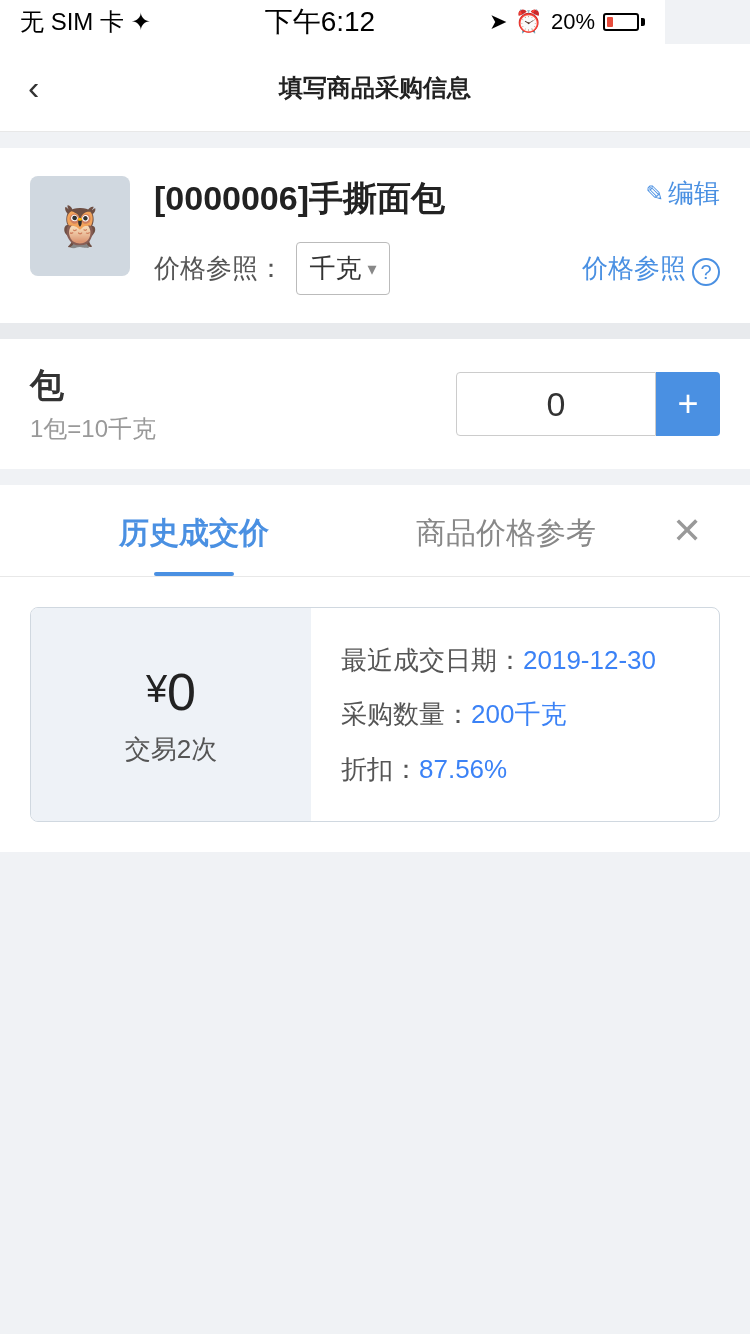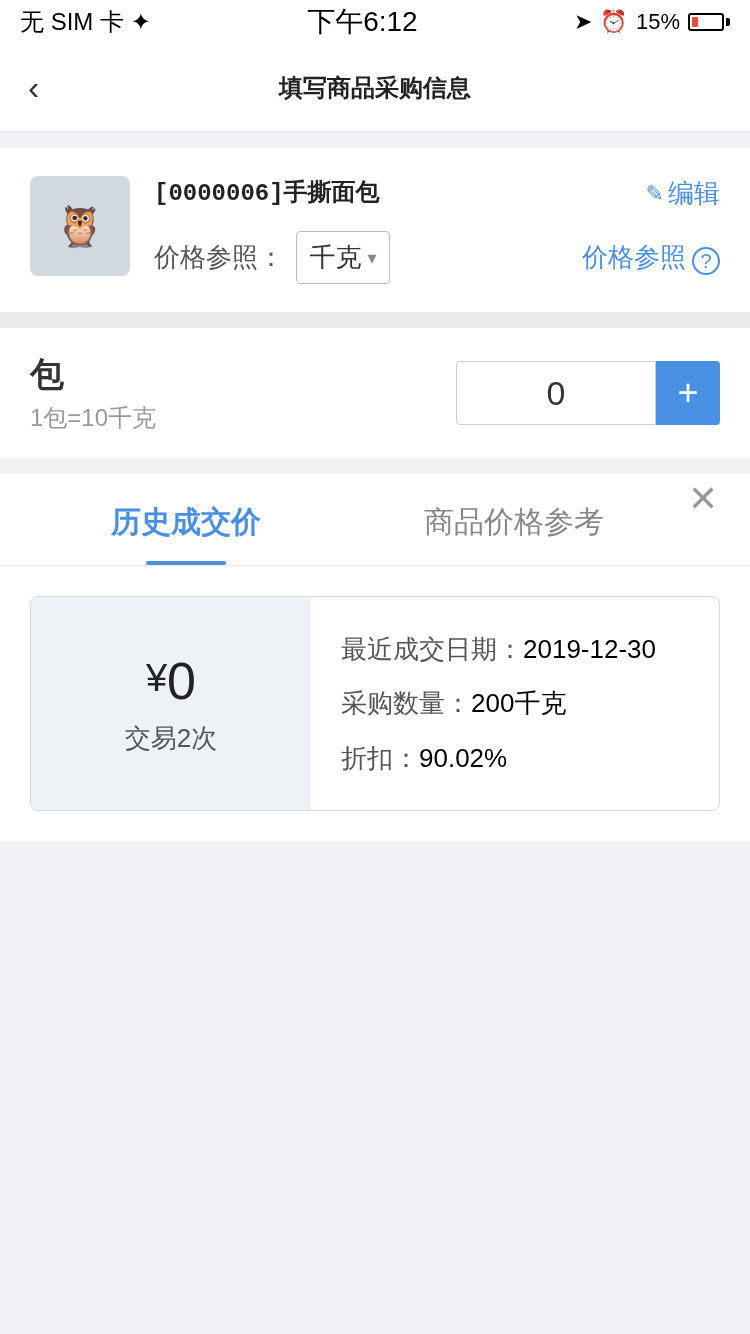--- a/index.html
+++ b/index.html
@@ -7,21 +7,21 @@
     body {
       width: 750px;
       min-height: 1334px;
       background: #f0f2f5;
       font-family: -apple-system, "PingFang SC", "Helvetica Neue", sans-serif;
       overflow-x: hidden;
     }
 
     
     .status-bar {
-      width: 750px;
+      width: 665px;
       height: 44px;
       background: #fff;
       display: flex;
       align-items: center;
       justify-content: space-between;
       padding: 0 20px;
       font-size: 26px;
       font-weight: 500;
     }
     .status-left {
@@ -123,24 +123,23 @@
     .product-info {
       flex: 1;
     }
     .product-header {
       display: flex;
       justify-content: space-between;
       align-items: flex-start;
       margin-bottom: 20px;
     }
     .product-name {
-      font-size: 24px;
+      font-size: 34px;
       font-weight: 600;
       color: #222;
-      font-family: Liberation Mono, monospace;
     }
     .edit-link {
       font-size: 26px;
       color: #4a90e2;
       display: flex;
       align-items: center;
       gap: 4px;
       cursor: pointer;
     }
     .edit-icon-small {
@@ -253,23 +252,23 @@
       font-weight: 300;
     }
 
     
     .tabs-section {
       background: #fff;
       margin-top: 16px;
     }
     .tabs-header {
       display: flex;
-      align-items: flex-start;
+      align-items: center;
       border-bottom: 1px solid #e8e8e8;
-      padding: 0 22px;
+      padding: 0 38px;
       position: relative;
     }
     .tab-item {
       flex: 1;
       text-align: center;
       padding: 28px 0 22px;
       font-size: 30px;
       color: #888;
       cursor: pointer;
       position: relative;
@@ -349,36 +348,36 @@
     .price-detail-row {
       font-size: 26px;
       color: #333;
       line-height: 1.4;
     }
     .detail-label {
       color: #555;
       margin-top: 17px;
     }
     .detail-value {
-      color: #000000;
+      color: #3b82f6;
       font-weight: 500;
     }
   </style>
 </head>
 <body>
 
 <div class="status-bar">
   <div class="status-left">
     <span>无 SIM 卡 ✦</span>
   </div>
   <div class="status-center">下午6:12</div>
   <div class="status-right">
     <span>➤</span>
     <span>⏰</span>
-    <span>15%</span>
+    <span>20%</span>
     <span class="battery-icon">
       <span class="battery-body">
         <span class="battery-fill"></span>
       </span>
       <span class="battery-tip"></span>
     </span>
   </div>
 </div>
 
 <div class="nav-bar">
@@ -447,18 +446,18 @@
         <div class="trade-count">交易2次</div>
       </div>
       <div class="price-card-right">
         <div class="price-detail-row">
           <span class="detail-label">最近成交日期：</span><span class="detail-value">2019-12-30</span>
         </div>
         <div class="price-detail-row">
           <span class="detail-label">采购数量：</span><span class="detail-value">200千克</span>
         </div>
         <div class="price-detail-row">
-          <span class="detail-label">折扣：</span><span class="detail-value">90.02%</span>
+          <span class="detail-label">折扣：</span><span class="detail-value">87.56%</span>
         </div>
       </div>
     </div>
   </div>
 </div>
 
 </body></html>

